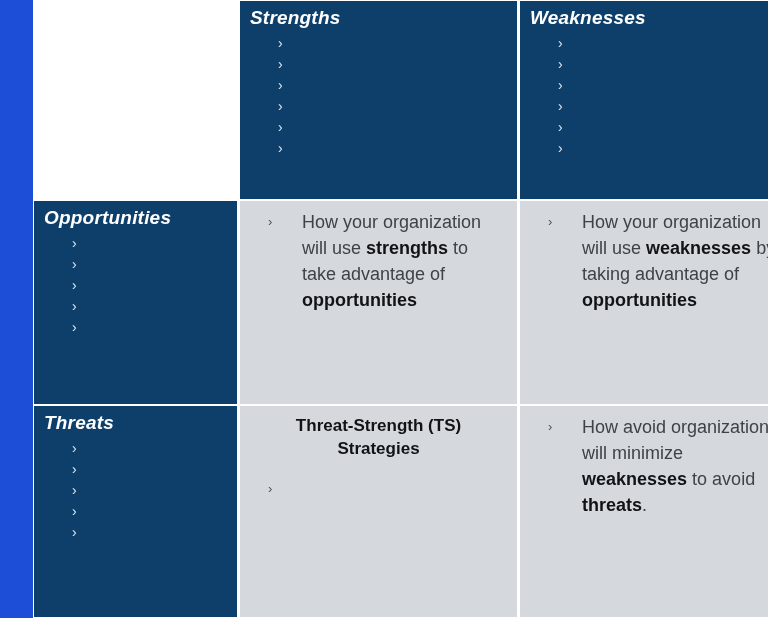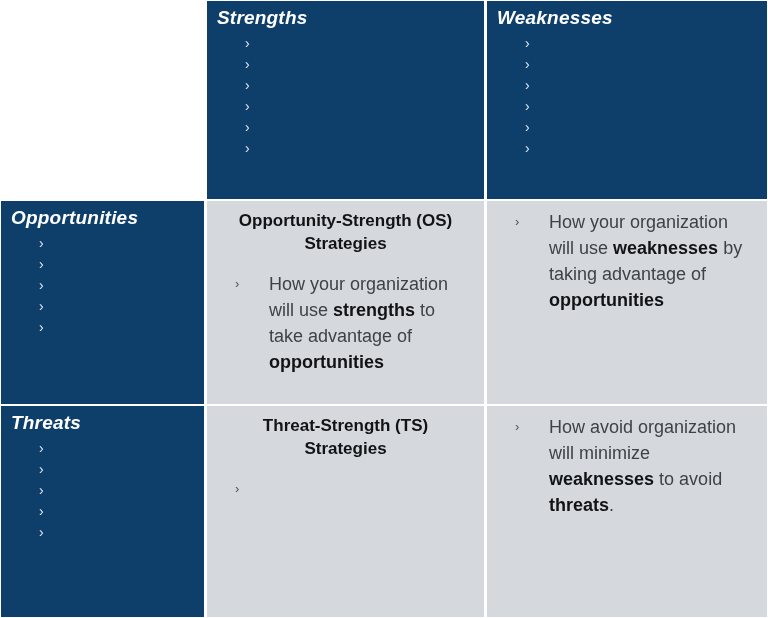--- a/index.html
+++ b/index.html
@@ -13,22 +13,23 @@
     font-family: "Liberation Sans", sans-serif;
     overflow: hidden;
   }
 
   .matrix {
     width: 768px;
     height: 618px;
     display: grid;
     grid-template-columns: 205px 280px 283px;
     grid-template-rows: 200px 205px 213px;
-    background: #0f172a;
+    background: #1d4ed8;
     box-sizing: border-box;
+    padding-left: 33px;
   }
 
   .cell {
     box-sizing: border-box;
     position: relative;
     overflow: hidden;
   }
 
   
   .cell-empty {
@@ -150,21 +151,20 @@
     <ul class="chev-list">
       <li><span class="chev">›</span></li>
       <li><span class="chev">›</span></li>
       <li><span class="chev">›</span></li>
       <li><span class="chev">›</span></li>
       <li><span class="chev">›</span></li>
     </ul>
   </div>
 
   <div class="cell cell-gray">
-    <div class="strategy-title">Opportunity-Strength (OS) Strategies</div>
     <div class="strategy-body">
       <span class="strategy-chev">›</span>
       <span class="strategy-text"><span>How your organization will use </span><b>strengths</b><span> to take advantage of </span><b>opportunities</b></span>
     </div>
   </div>
 
   <div class="cell cell-gray">
     <div class="strategy-body">
       <span class="strategy-chev">›</span>
       <span class="strategy-text"><span>How your organization will use </span><b>weaknesses</b><span> by taking advantage of </span><b>opportunities</b></span>

